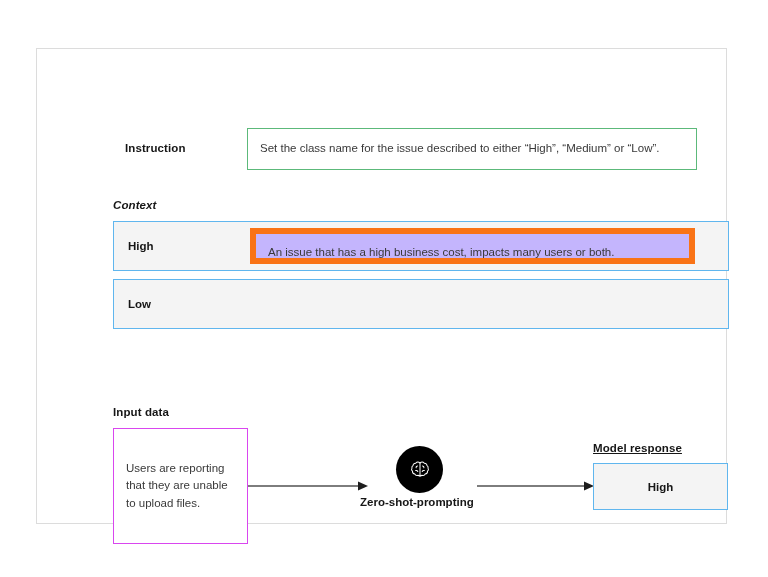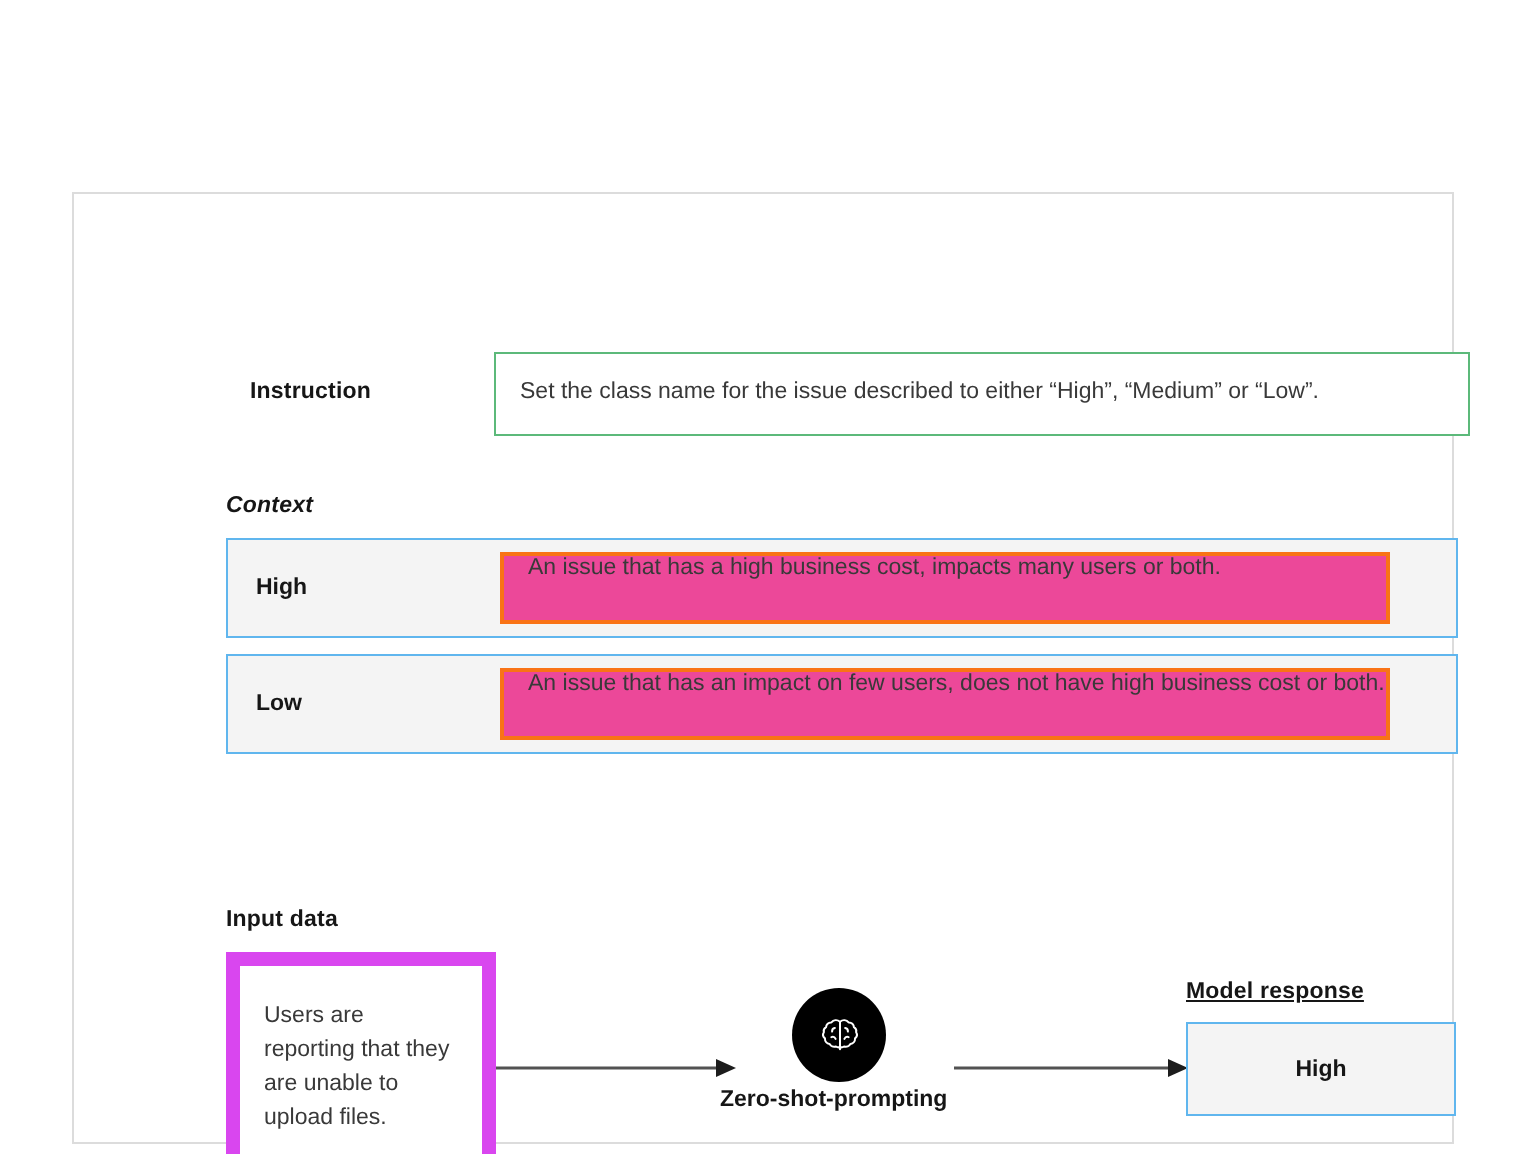--- a/index.html
+++ b/index.html
@@ -20,21 +20,20 @@
   
   .frame {
     position: absolute;
     left: 36px;
     top: 48px;
     width: 691px;
     height: 476px;
     border: 1px solid #dcdcdc;
     background: #ffffff;
     box-sizing: border-box;
-    margin-top: 48px;
   }
 
   
   .section-label {
     position: absolute;
     font-size: 11.5px;
     font-weight: bold;
     letter-spacing: 0.1px;
     color: #161616;
     white-space: nowrap;
@@ -42,21 +41,21 @@
 
   
   .instruction-label {
     left: 88px;
     top: 93px;
   }
   .instruction-box {
     position: absolute;
     left: 210px;
     top: 79px;
-    width: 488px;
+    width: 450px;
     height: 42px;
     border: 1px solid #5cb97a;
     background: #ffffff;
     box-sizing: border-box;
     display: flex;
     align-items: center;
   }
   .instruction-text {
     padding-left: 12px;
     font-size: 11.5px;
@@ -92,44 +91,44 @@
     padding-left: 14px;
     box-sizing: border-box;
     font-size: 11.5px;
     font-weight: bold;
     color: #161616;
   }
   .context-row-box {
     flex: 0 0 445px;
     width: 445px;
     height: 36px;
-    border: 2px solid #f97316;
-    background: #ec4899;
-    box-sizing: border-box;
-    display: flex;
-    align-items: flex-start;
+    border: 6px solid #f97316;
+    background: #c4b5fd;
+    box-sizing: border-box;
+    display: flex;
+    align-items: flex-end;
   }
   .context-row-text {
     padding-left: 12px;
     font-size: 11.5px;
     color: #393939;
   }
 
   
   .inputdata-label {
     left: 76px;
     top: 357px;
   }
   .input-box {
     position: absolute;
     left: 76px;
     top: 379px;
     width: 135px;
     height: 116px;
-    border: 7px solid #d946ef;
+    border: 1px solid #d946ef;
     background: #ffffff;
     box-sizing: border-box;
     display: flex;
     align-items: center;
   }
   .input-text {
     padding: 0 12px;
     font-size: 11.5px;
     color: #393939;
     line-height: 1.5;
@@ -213,23 +212,20 @@
     <div class="context-row">
       <span class="context-row-label">High</span>
       <div class="context-row-box">
         <span class="context-row-text">An issue that has a high business cost, impacts many users or both.</span>
       </div>
     </div>
 
 
     <div class="context-row">
       <span class="context-row-label">Low</span>
-      <div class="context-row-box">
-        <span class="context-row-text">An issue that has an impact on few users, does not have high business cost or both.</span>
-      </div>
     </div>
 
   </div>
 
   <div class="section-label inputdata-label">Input data</div>
 
   <div class="input-box">
     <span class="input-text">Users are reporting that they are unable to upload files.</span>
   </div>
 

